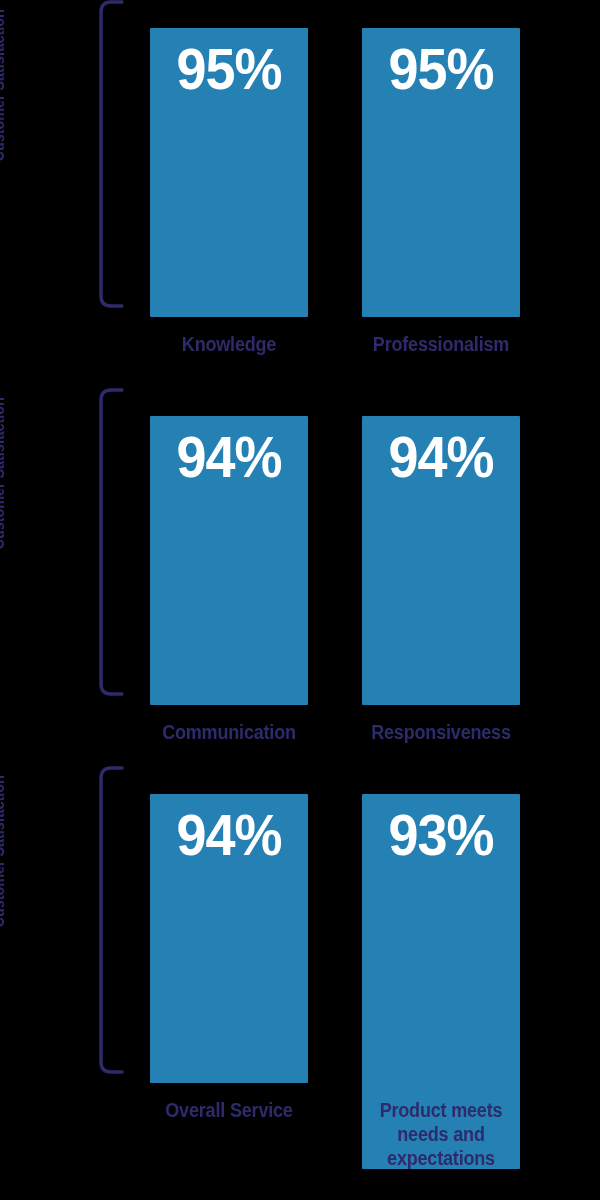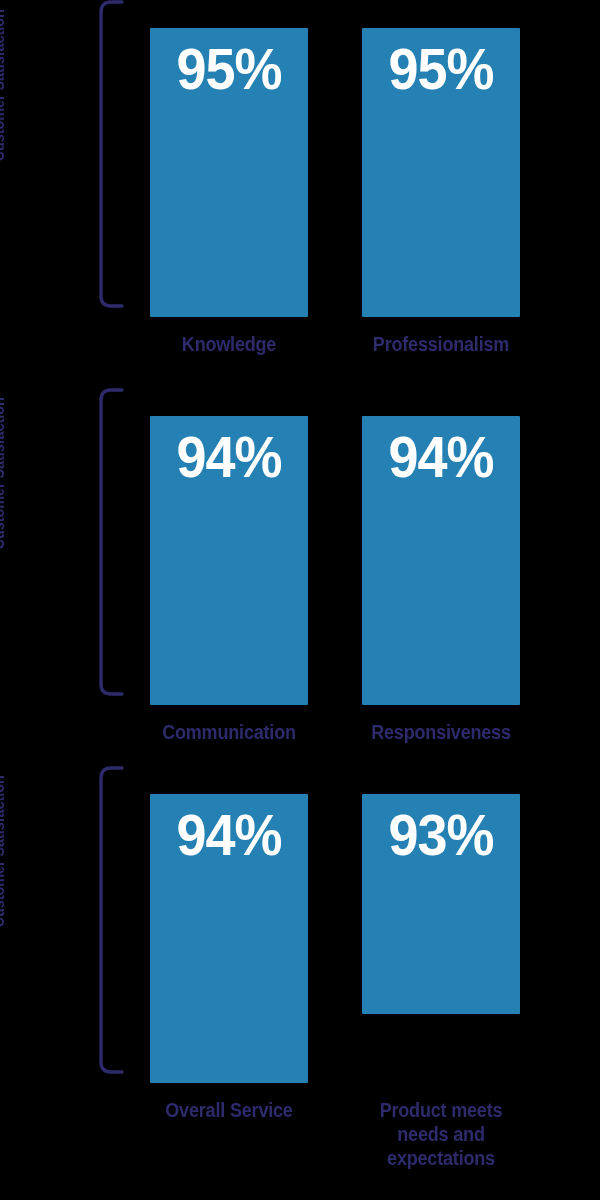--- a/index.html
+++ b/index.html
@@ -194,21 +194,21 @@
 
     <div class="bars">
       <div class="bar-col" style="left:150px; width:158px;">
         <div class="bar" style="width:158px; height:289px; top:28px;">
           <div class="bar-value" style="top:12px;">94%</div>
         </div>
         <div class="bar-label" style="top:332px;">Overall Service</div>
       </div>
 
       <div class="bar-col" style="left:362px; width:158px;">
-        <div class="bar" style="width:158px; height:220px; top:28px;">
+        <div class="bar" style="width:158px; height:375px; top:28px;">
           <div class="bar-value" style="top:12px;">93%</div>
         </div>
         <div class="bar-label" style="top:332px;">Product meets
 needs and
 expectations</div>
       </div>
     </div>
   </div>
 
 </div>

